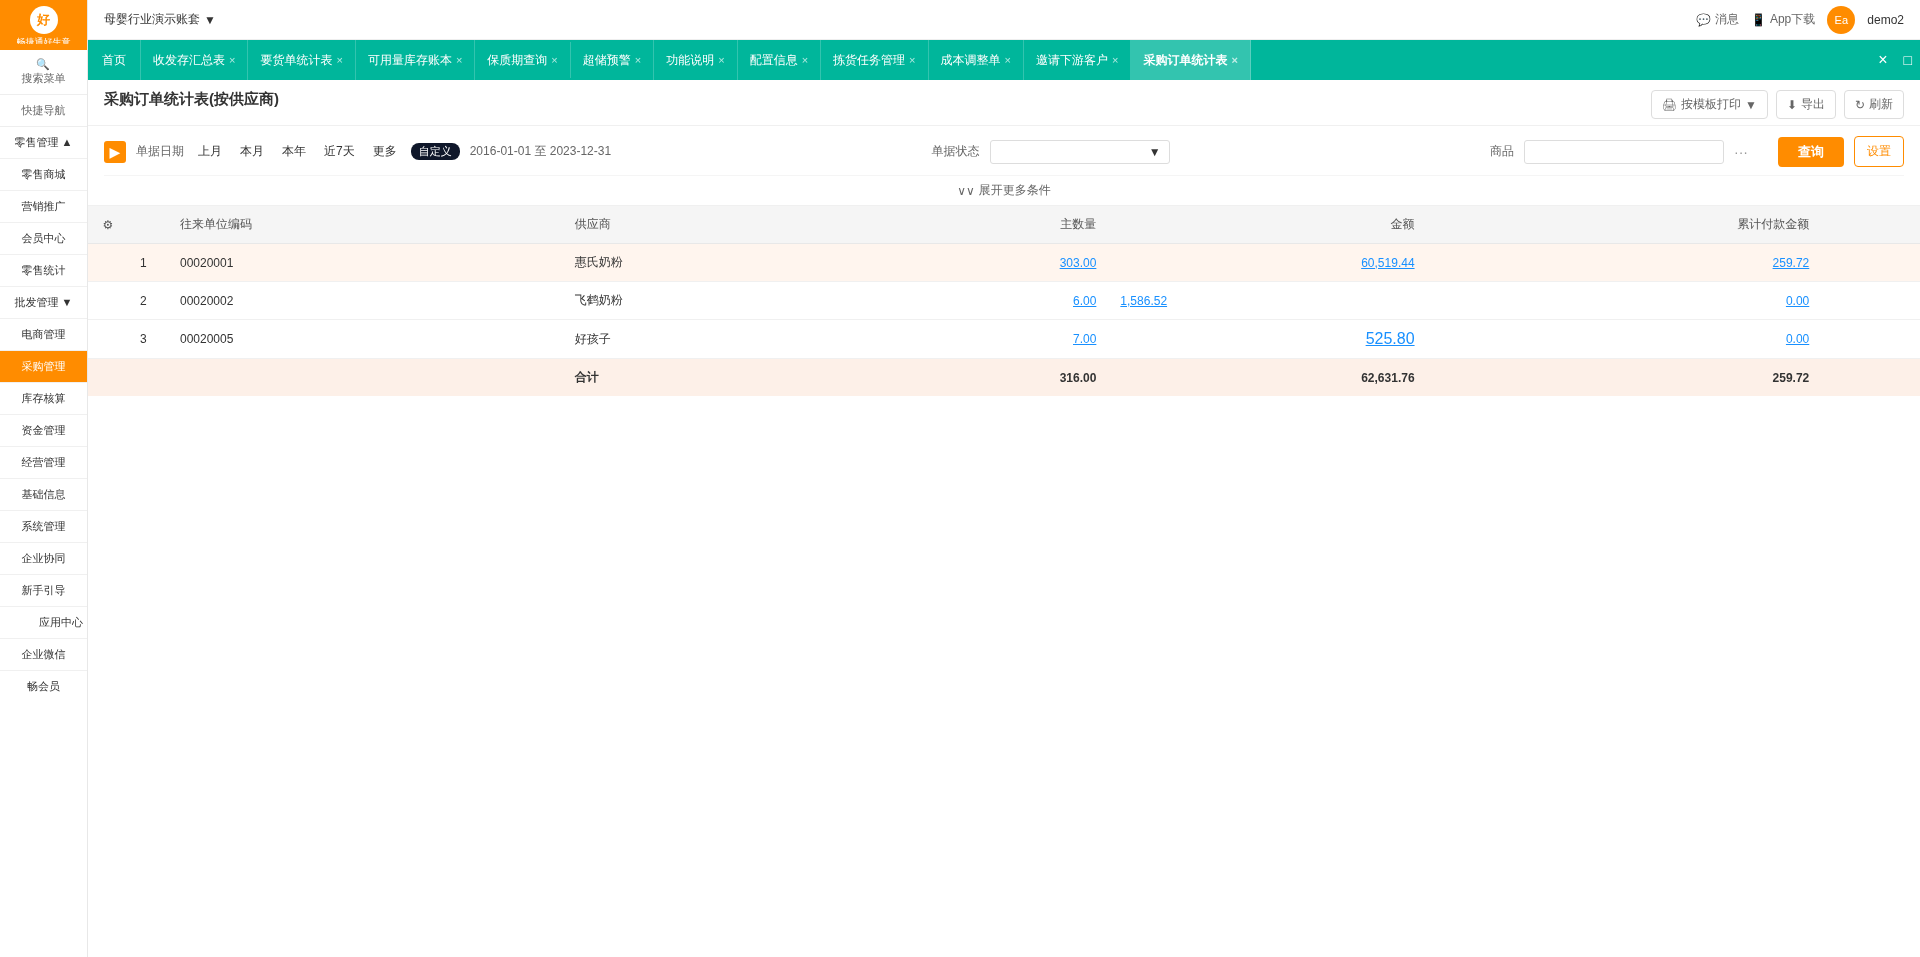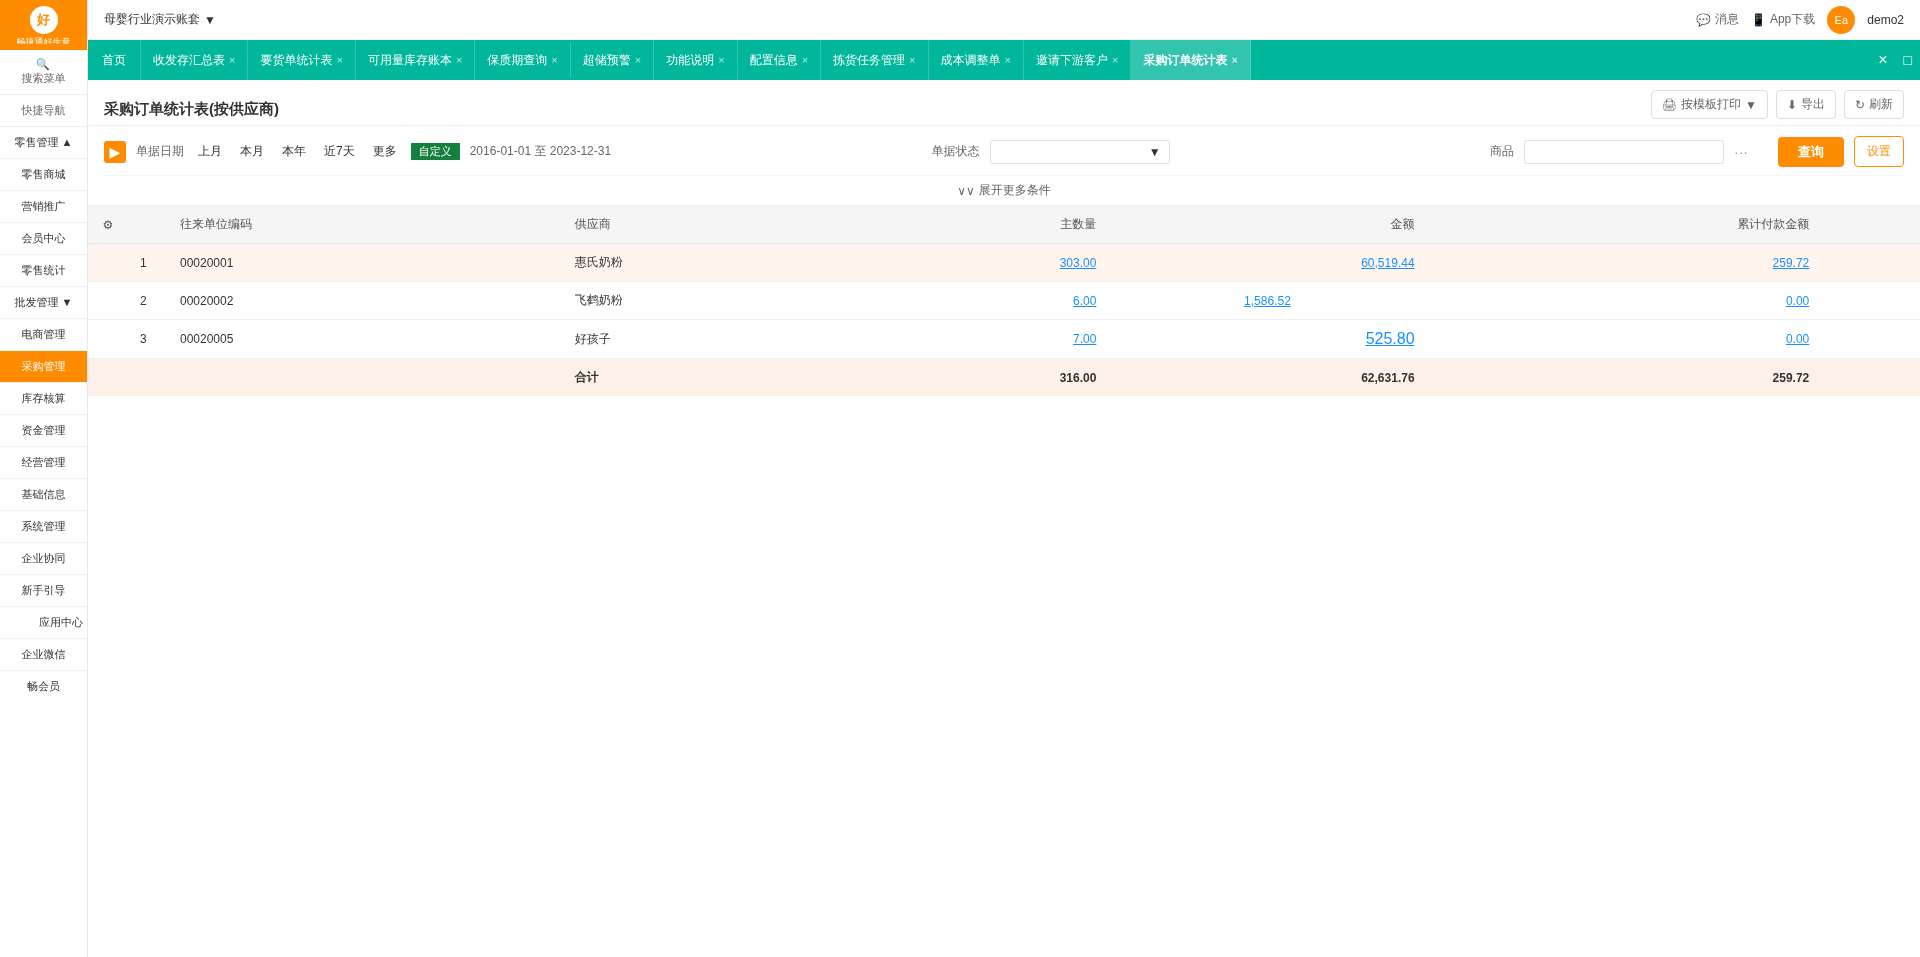--- a/index.html
+++ b/index.html
@@ -85,21 +85,21 @@
     <div style="padding:0 12px; height:40px; display:flex; align-items:center; font-size:12px; color:#fff; cursor:pointer; border-right:1px solid rgba(255,255,255,0.2); white-space:nowrap; gap:4px;">成本调整单 <span style="opacity:0.7; font-size:11px;">×</span></div>
     <div style="padding:0 12px; height:40px; display:flex; align-items:center; font-size:12px; color:#fff; cursor:pointer; border-right:1px solid rgba(255,255,255,0.2); white-space:nowrap; gap:4px;">邀请下游客户 <span style="opacity:0.7; font-size:11px;">×</span></div>
     <div style="padding:0 12px; height:40px; display:flex; align-items:center; font-size:12px; color:#fff; cursor:pointer; border-right:1px solid rgba(255,255,255,0.2); white-space:nowrap; gap:4px; background:rgba(255,255,255,0.2); font-weight:bold;">采购订单统计表 <span style="opacity:0.7; font-size:11px;">×</span></div>
     <div style="flex:1;"></div>
     <div style="color:#fff; cursor:pointer; padding:0 8px; font-size:16px;">×</div>
     <div style="color:#fff; cursor:pointer; padding:0 8px; font-size:14px;">□</div>
   </div>
 
   <div style="flex:1; display:flex; flex-direction:column; overflow:hidden; background:#fff;">
 
-    <div style="display:flex; align-items:flex-end; justify-content:space-between; padding:10px 16px 6px; border-bottom:1px solid #f0f0f0; flex-shrink:0;gap:43px;">
+    <div style="display:flex; align-items:flex-start; justify-content:space-between; padding:10px 16px 6px; border-bottom:1px solid #f0f0f0; flex-shrink:0;gap:43px;">
       <h2 style="font-size:15px; font-weight:bold; color:#333;">采购订单统计表(按供应商)</h2>
       <div style="display:flex; align-items:center; gap:8px;">
         <button style="background:#fff; color:#666; border:1px solid #ddd; border-radius:4px; padding:5px 10px; font-size:12px; cursor:pointer; display:flex; align-items:center; gap:4px;">
           <span>🖨</span>
           <span>按模板打印</span>
           <span>▼</span>
         </button>
         <button style="background:#fff; color:#666; border:1px solid #ddd; border-radius:4px; padding:5px 10px; font-size:12px; cursor:pointer; display:flex; align-items:center; gap:4px;">
           <span>⬇</span>
           <span>导出</span>
@@ -115,21 +115,21 @@
       <div style="display:flex; align-items:center; gap:10px; flex-wrap:wrap; margin-bottom:8px;">
 
         <button style="background:#ff8c00; color:#fff; border:none; width:22px; height:22px; border-radius:3px; cursor:pointer; font-size:14px; display:flex; align-items:center; justify-content:center; flex-shrink:0;">▶</button>
 
         <span style="font-size:12px; color:#666; white-space:nowrap;">单据日期</span>
         <span style="font-size:12px; color:#333; cursor:pointer; padding:2px 4px;">上月</span>
         <span style="font-size:12px; color:#333; cursor:pointer; padding:2px 4px;">本月</span>
         <span style="font-size:12px; color:#333; cursor:pointer; padding:2px 4px;">本年</span>
         <span style="font-size:12px; color:#333; cursor:pointer; padding:2px 4px;">近7天</span>
         <span style="font-size:12px; color:#333; cursor:pointer; padding:2px 4px;">更多</span>
-        <span style="background:#15803d; color:#fff; font-size:11px; padding:1px 8px; border-radius:0; cursor:pointer;">自定义</span>
+        <span style="background:#0f172a; color:#fff; font-size:11px; padding:1px 8px; border-radius:8px; cursor:pointer;">自定义</span>
         <span style="font-size:12px; color:#666;"><span>2016-01-01</span> 至 <span>2023-12-31</span></span>
 
         <div style="flex:1;"></div>
 
         <span style="font-size:12px; color:#666; white-space:nowrap;">单据状态</span>
         <div style="display:flex; align-items:center; gap:4px; border:1px solid #ddd; border-radius:3px; padding:4px 8px; font-size:12px; cursor:pointer; min-width:180px; justify-content:space-between;">
           <span style="color:#ccc;"></span>
           <span>▼</span>
         </div>
 
@@ -179,21 +179,21 @@
     <td style="padding:10px 12px; font-size:12px; color:#1890ff; text-decoration:underline; text-align:right; cursor:pointer;">60,519.44</td>
     <td style="padding:10px 12px; font-size:12px; color:#1890ff; text-decoration:underline; text-align:right; cursor:pointer;">259.72</td>
     <td style="padding:10px 12px;"></td>
   </tr>
             <tr style="background: rgb(255, 255, 255); border-bottom: 1px solid rgb(240, 240, 240); cursor: pointer;">
     <td style="padding:10px 12px; text-align:center;"></td>
     <td style="padding:10px 12px; font-size:12px; color:#333;">2</td>
     <td style="padding:10px 12px; font-size:12px; color:#333;">00020002</td>
     <td style="padding:10px 12px; font-size:12px; color:#333;">飞鹤奶粉</td>
     <td style="padding:10px 12px; font-size:12px; color:#1890ff; text-decoration:underline; text-align:right; cursor:pointer;">6.00</td>
-    <td style="padding:10px 12px; font-size:12px; color:#1890ff; text-decoration:underline; text-align:center; cursor:pointer;">1,586.52</td>
+    <td style="padding:10px 12px; font-size:12px; color:#1890ff; text-decoration:underline; text-align:left; cursor:pointer;">1,586.52</td>
     <td style="padding:10px 12px; font-size:12px; color:#1890ff; text-decoration:underline; text-align:right; cursor:pointer;">0.00</td>
     <td style="padding:10px 12px;"></td>
   </tr>
             <tr style="background: rgb(255, 255, 255); border-bottom: 1px solid rgb(240, 240, 240); cursor: pointer;">
     <td style="padding:10px 12px; text-align:center;"></td>
     <td style="padding:10px 12px; font-size:12px; color:#333;">3</td>
     <td style="padding:10px 12px; font-size:12px; color:#333;">00020005</td>
     <td style="padding:10px 12px; font-size:12px; color:#333;">好孩子</td>
     <td style="padding:10px 12px; font-size:12px; color:#1890ff; text-decoration:underline; text-align:right; cursor:pointer;">7.00</td>
     <td style="padding:10px 12px; font-size:16px; color:#1890ff; text-decoration:underline; text-align:right; cursor:pointer;">525.80</td>

